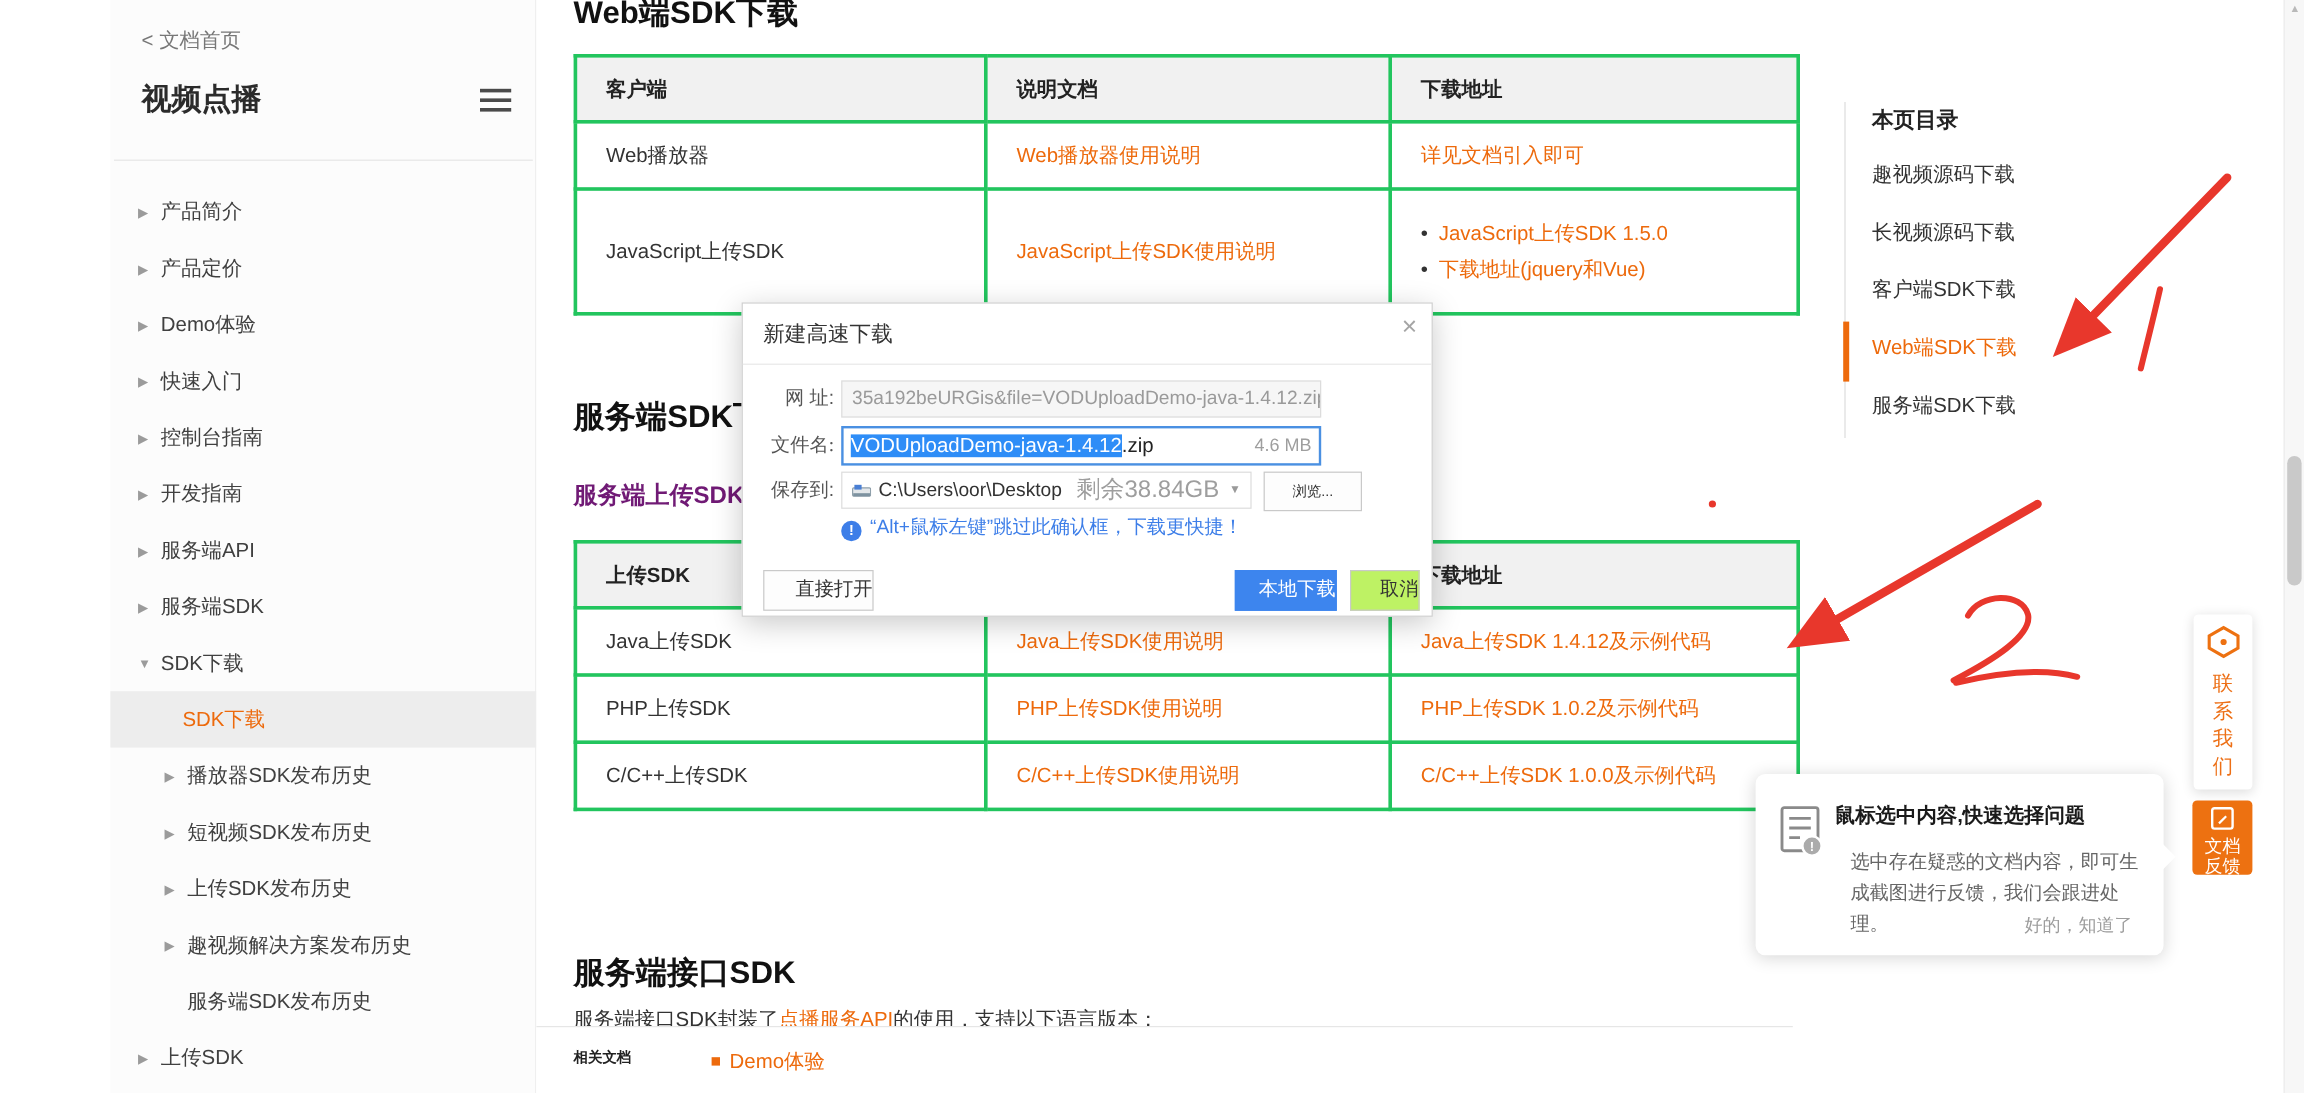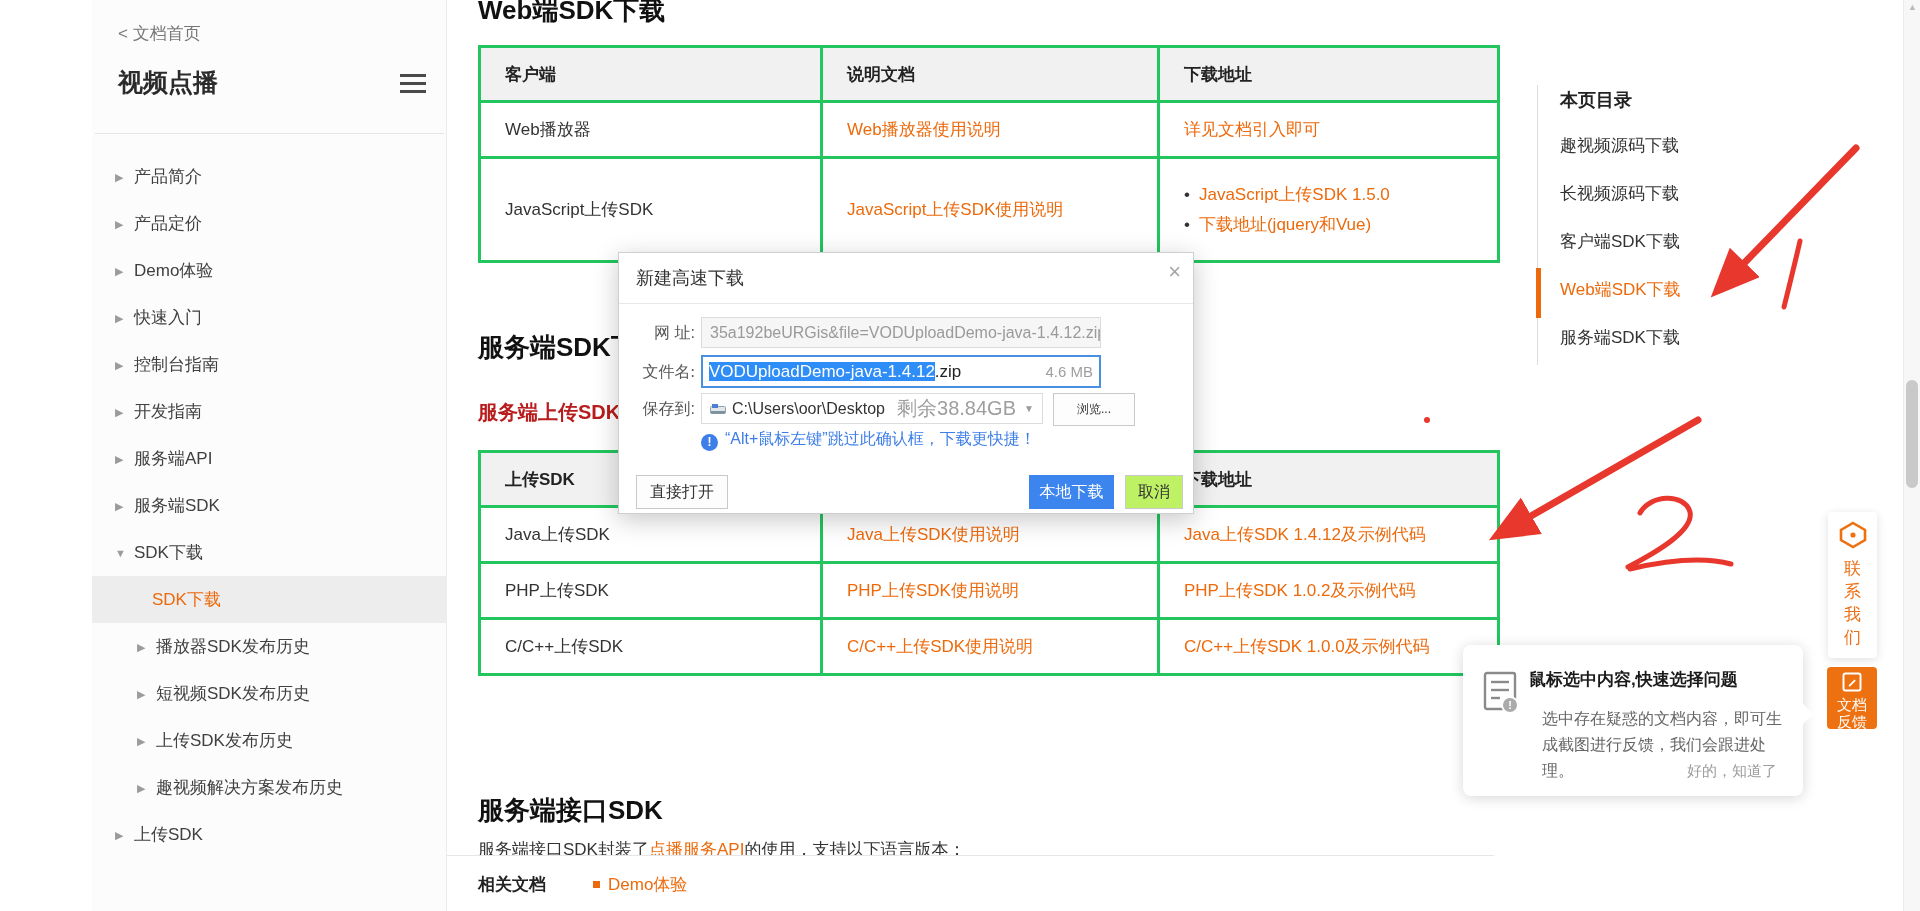--- a/index.html
+++ b/index.html
@@ -25,38 +25,38 @@
   .nav li.lv2 { padding-left:45px; }
   .nav li.lv2.noarrow { padding-left:64px; }
   .nav li.selected { background:#ededed; padding-left:60px; color:#ED6A0C; }
 
   
   .content { position:absolute; left:447px; top:0; width:1083px; height:911px; background:#fff; }
   .h1 { position:absolute; left:31px; font-size:26px; font-weight:bold; color:#111; }
   .h1.web { top:-7px; }
   .h1.server { top:330px; }
   .h1.api { top:793px; }
-  .h3 { position:absolute; left:31px; top:399px; font-size:20px; font-weight:bold; color:#b91c1c; }
+  .h3 { position:absolute; left:31px; top:399px; font-size:20px; font-weight:bold; color:#701a75; }
   table.doc { position:absolute; left:31px; width:1019px; table-layout:fixed; border-collapse:collapse; background:#fff; }
   table.doc.t1 { top:45px; }
   table.doc.t2 { top:450px; }
   table.doc col.c1 { width:342px; } table.doc col.c2 { width:337px; } table.doc col.c3 { width:340px; }
   table.doc th, table.doc td { border:3px solid #22c55e; text-align:left; padding:0 24px; font-size:17px; vertical-align:middle; }
   table.doc th { background:#f1f1f1; color:#222; font-weight:bold; height:55px; }
   table.doc td { color:#333; height:56px; }
   table.doc tr.tall td { height:104px; }
   .link { color:#ED6A0C; cursor:pointer; }
   .blt { color:#333; margin-right:9px; }
   .bullet-line { line-height:30px; }
   .para { position:absolute; left:31px; top:838px; font-size:17px; color:#333; }
 
   
   .bottombar { position:absolute; left:447px; top:855px; width:1047px; height:56px; background:#fff;
     border-top:1px solid #e6e6e6; z-index:5; }
-  .bottombar .rel { position:absolute; left:31px; top:17px; font-size:17px; font-weight:bold; color:#222; }
+  .bottombar .rel { position:absolute; left:31px; top:17px; font-size:12px; font-weight:bold; color:#222; }
   .bottombar .demo { position:absolute; left:146px; top:17px; font-size:17px; }
   .sq-bullet { display:inline-block; width:7px; height:7px; background:#ED6A0C; margin-right:8px; vertical-align:2px; }
 
   
   .toc { position:absolute; left:1537px; top:85px; width:260px; z-index:2; }
   .toc-line { position:absolute; left:0; top:0; width:1px; height:280px; background:#dcdcdc; }
   .toc-indicator { position:absolute; left:-1px; top:183px; width:5px; height:50px; background:#ED6A0C; }
   .toc-title { position:absolute; left:23px; top:3px; font-size:18px; font-weight:bold; color:#222; }
   .toc ul { position:absolute; left:23px; top:37px; list-style:none; width:230px; }
   .toc li { height:48px; line-height:48px; font-size:17px; color:#333; cursor:pointer; white-space:nowrap; }
@@ -77,21 +77,21 @@
   .name-field .size { float:right; color:#9e9e9e; font-size:15px; }
   .save-field { top:140px; width:342px; background:#fff; border:1px solid #dcdcdc; padding:0 8px 0 30px; color:#333; }
   .disk-ico { position:absolute; left:8px; top:8px; }
   .save-free { position:absolute; right:26px; top:0; color:#9e9e9e; font-size:20px; }
   .save-caret { position:absolute; right:8px; top:0; color:#9a9a9a; font-size:10px; }
   .browse-btn { position:absolute; left:434px; top:140px; width:82px; height:33px; background:#fdfdfd;
     border:1px solid #c9c9c9; font-size:12px; color:#333; text-align:center; line-height:31px; cursor:pointer; }
   .dlg-tip { position:absolute; left:82px; top:176px; font-size:16px; color:#3D7EE8; }
   .tip-ico { display:inline-block; width:17px; height:17px; border-radius:50%; background:#3D7EE8; color:#fff;
     font-size:12px; font-weight:bold; text-align:center; line-height:17px; margin-right:7px; vertical-align:-2px; }
-  .dlg-btn { position:absolute; top:222px; height:34px; text-align:center; line-height:32px; font-size:16px; cursor:pointer; }
+  .dlg-btn { position:absolute; top:222px; height:34px; text-align:right; line-height:32px; font-size:16px; cursor:pointer; }
   .open-btn { left:17px; width:92px; background:#fdfdfd; border:1px solid #c9c9c9; color:#333; }
   .dl-btn { left:410px; width:85px; background:#3D85EE; border:1px solid #3D85EE; color:#fff; }
   .cancel-btn { left:506px; width:58px; background:#bef264; border:1px solid #c9c9c9; color:#333; }
 
   
   .contact-card { position:absolute; left:1828px; top:512px; width:49px; height:146px; background:#fff;
     border-radius:4px; box-shadow:0 2px 10px rgba(0,0,0,.13); z-index:12; text-align:center; cursor:pointer; }
   .contact-card svg { margin-top:9px; }
   .contact-label { width:20px; margin:4px auto 0; font-size:17px; line-height:23px; color:#ED6F15; word-break:break-all; }
   .feedback-btn { position:absolute; left:1827px; top:667px; width:50px; height:62px; background:#ED7111;
@@ -138,20 +138,21 @@
       <li class="lv1"><span class="tri">▶</span><span>控制台指南</span></li>
       <li class="lv1"><span class="tri">▶</span><span>开发指南</span></li>
       <li class="lv1"><span class="tri">▶</span><span>服务端API</span></li>
       <li class="lv1"><span class="tri">▶</span><span>服务端SDK</span></li>
       <li class="lv1"><span class="tri">▼</span><span>SDK下载</span></li>
       <li class="selected"><span>SDK下载</span></li>
       <li class="lv2"><span class="tri">▶</span><span>播放器SDK发布历史</span></li>
       <li class="lv2"><span class="tri">▶</span><span>短视频SDK发布历史</span></li>
       <li class="lv2"><span class="tri">▶</span><span>上传SDK发布历史</span></li>
       <li class="lv2"><span class="tri">▶</span><span>趣视频解决方案发布历史</span></li>
+      <li class="lv2 noarrow"><span>服务端SDK发布历史</span></li>
       <li class="lv1"><span class="tri">▶</span><span>上传SDK</span></li>
     </ul>
   </aside>
 
   <main class="content">
     <div class="h1 web">Web端SDK下载</div>
 
     <table class="doc t1">
       <colgroup>
           <col class="c1">

